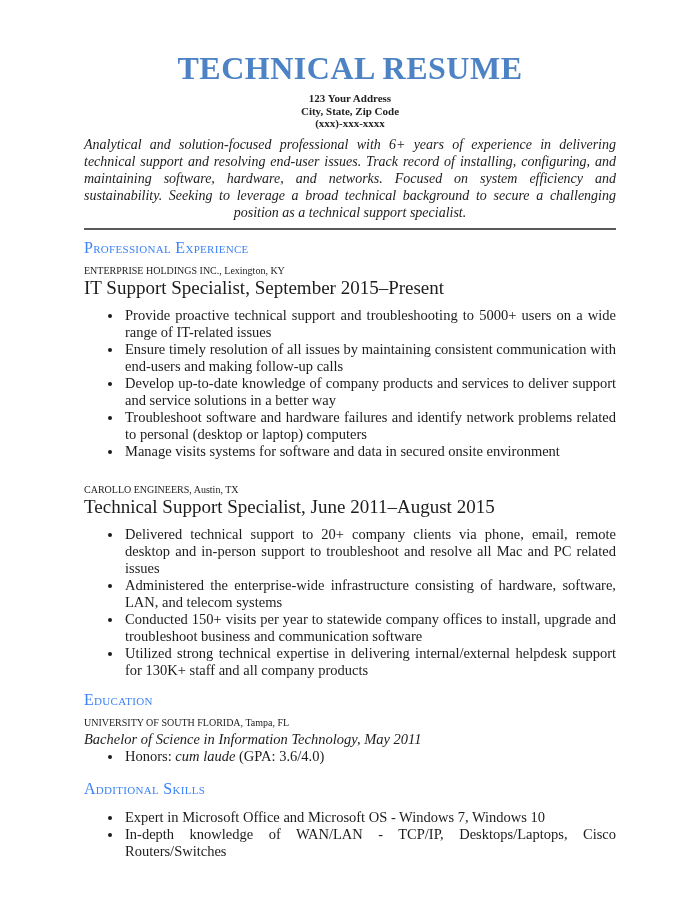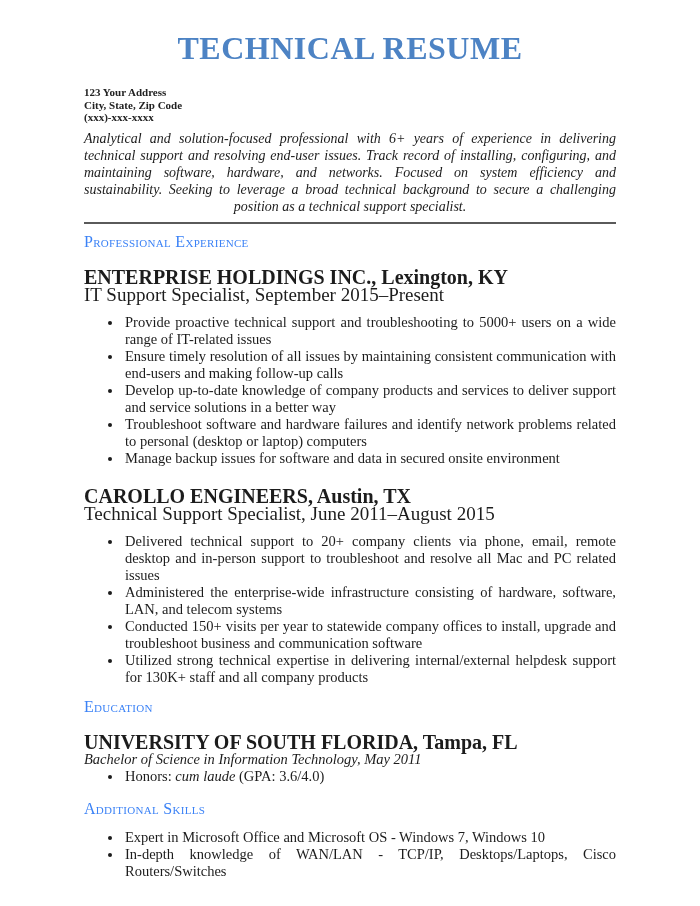--- a/index.html
+++ b/index.html
@@ -9,30 +9,31 @@
     font-family: "Liberation Serif", "DejaVu Serif", serif;
     color: #1c1c1c;
     overflow: hidden;
   }
   .page {
     width: 700px; height: 906px;
     padding: 0 84px;
     background: #ffffff;
   }
   .doc-title {
-    margin-top: 32px;
+    margin-top: 52px;
     text-align: center;
     font-size: 32px;
     line-height: 32px;
     font-weight: bold;
     letter-spacing: 0.5px;
     color: #4d83c4;
   }
   .contact-block {
-    margin-top: 22px;
+    margin-top: 8px;
+    text-align: center;
     font-size: 11px;
     font-weight: bold;
     line-height: 12.5px;
     color: #222222;
   }
   .summary {
     margin-top: 6px;
     font-style: italic;
     font-size: 14px;
     line-height: 17px;
@@ -51,23 +52,23 @@
     font-weight: normal;
     font-size: 16px;
     line-height: 18px;
     letter-spacing: 0.3px;
     color: #3b82f6;
   }
   .heading-experience { margin-top: 9px; }
   .heading-education  { margin-top: 12px; }
   .heading-skills     { margin-top: 15px; }
   .company {
-    margin-top: 18px;
-    font-weight: bold;
-    font-size: 20px;
+    margin-top: 5px;
+    font-weight: normal;
+    font-size: 10px;
     line-height: 17px;
   }
   .role-dates {
     font-size: 19px;
     line-height: 17px;
   }
   .job-2 { margin-top: 21px; }
   ul.bullets {
     margin-top: 11px;
     padding-left: 39px;
@@ -106,21 +107,21 @@
   <div class="section-heading heading-experience">Professional Experience</div>
 
   <div>
     <div class="company">ENTERPRISE HOLDINGS INC., Lexington, KY</div>
     <div class="role-dates">IT Support Specialist, September 2015–Present</div>
     <ul class="bullets">
       <li>Provide proactive technical support and troubleshooting to 5000+ users on a wide range of IT-related issues</li>
       <li>Ensure timely resolution of all issues by maintaining consistent communication with end-users and making follow-up calls</li>
       <li>Develop up-to-date knowledge of company products and services to deliver support and service solutions in a better way</li>
       <li>Troubleshoot software and hardware failures and identify network problems related to personal (desktop or laptop) computers</li>
-      <li>Manage backup issues for software and data in secured onsite environment</li>
+      <li>Manage visits systems for software and data in secured onsite environment</li>
     </ul>
   </div>
 
   <div class="job-2">
     <div class="company">CAROLLO ENGINEERS, Austin, TX</div>
     <div class="role-dates">Technical Support Specialist, June 2011–August 2015</div>
     <ul class="bullets">
       <li>Delivered technical support to 20+ company clients via phone, email, remote desktop and in-person support to troubleshoot and resolve all Mac and PC related issues</li>
       <li>Administered the enterprise-wide infrastructure consisting of hardware, software, LAN, and telecom systems</li>
       <li>Conducted 150+ visits per year to statewide company offices to install, upgrade and troubleshoot business and communication software</li>

